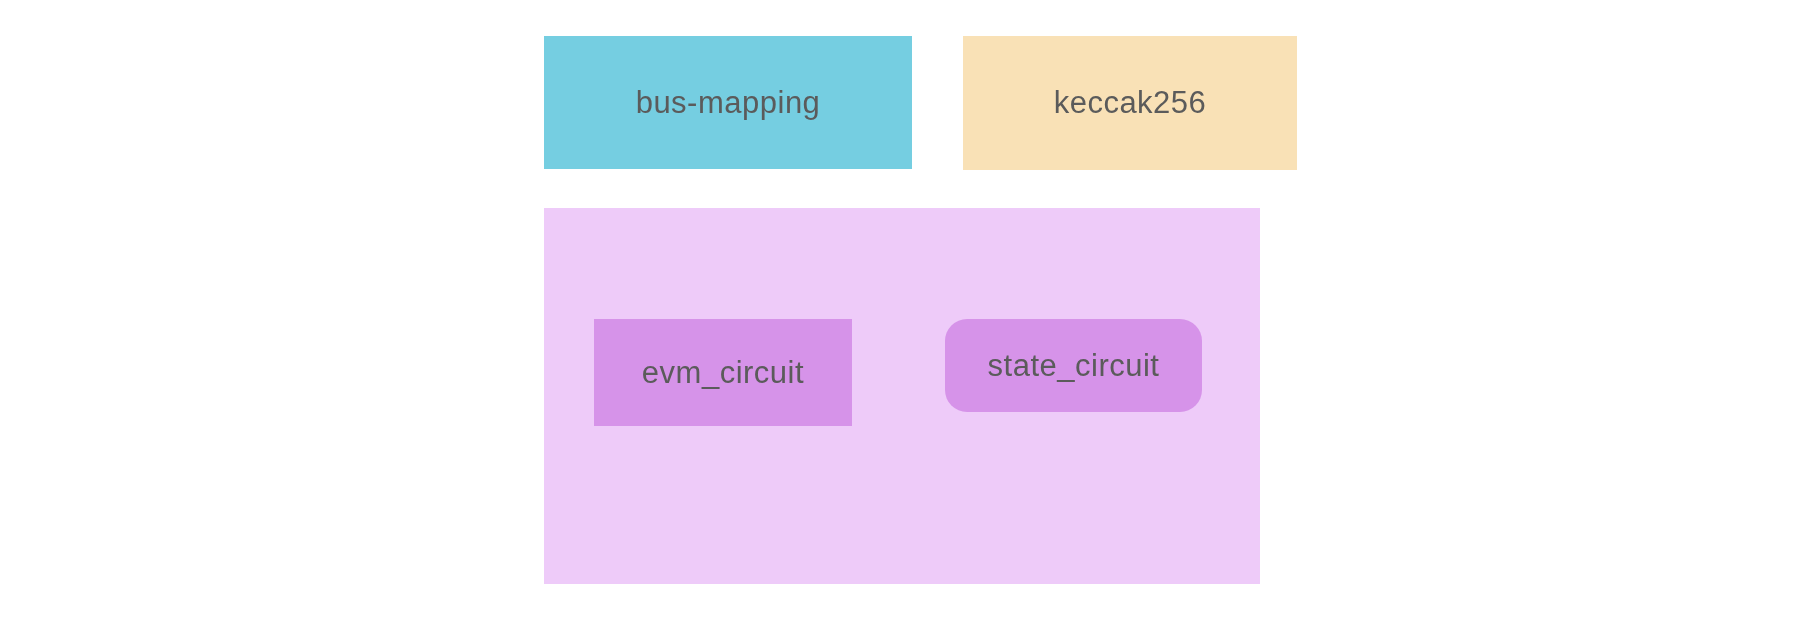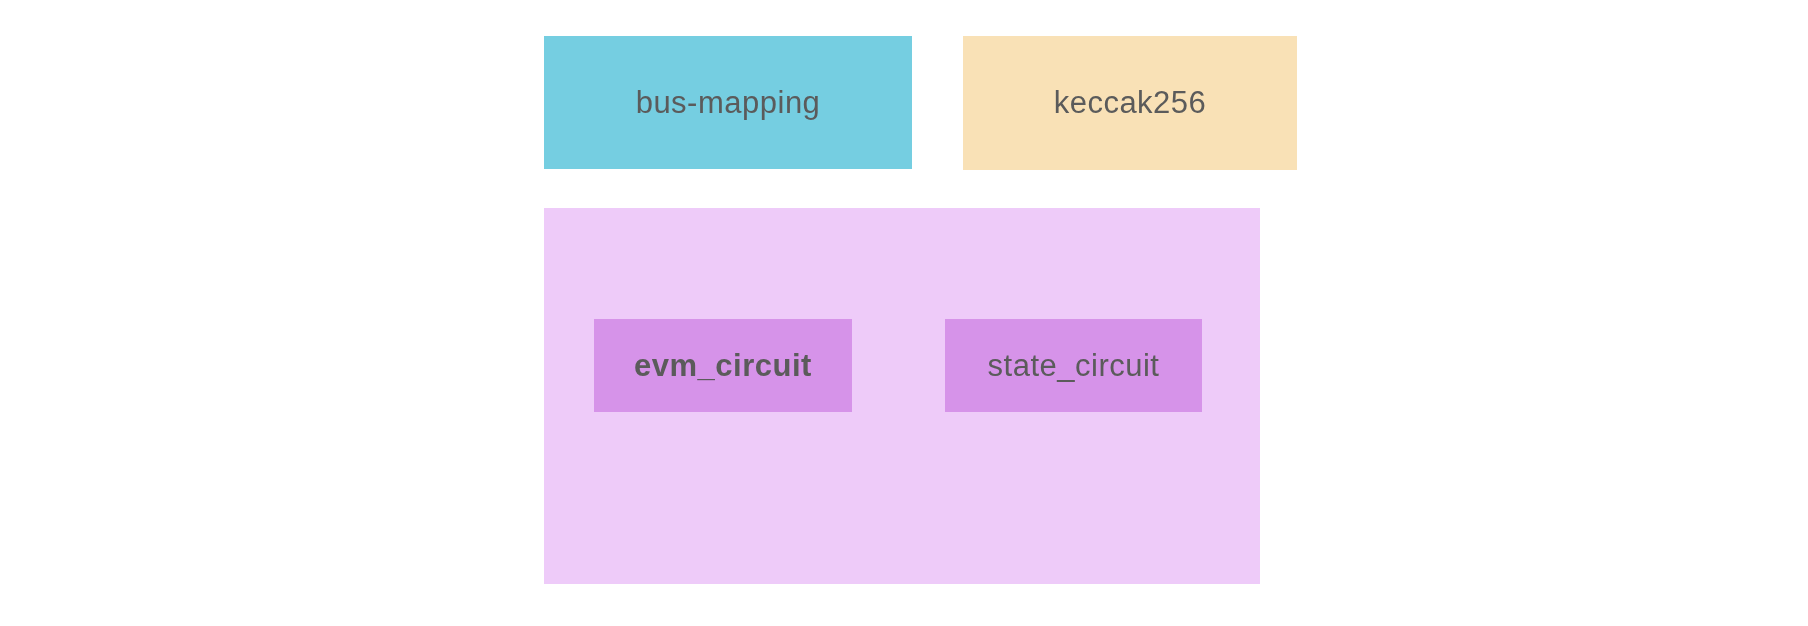--- a/index.html
+++ b/index.html
@@ -39,21 +39,21 @@
   }
   .container-label {
     position: absolute;
     left: 38px; top: 33px;
     font-size: 31px;
     color: #5b5b5b;
     letter-spacing: 0.5px;
   }
   .node-evm-circuit {
     left: 50px; top: 111px;
-    width: 258px; height: 93px; font-weight: bold;
+    width: 258px; height: 107px;
   }
   .node-state-circuit {
     left: 401px; top: 111px;
     width: 257px; height: 93px;
   }
   .node-gadget {
     left: 50px; top: 253px;
     width: 258px; height: 94px;
   }
 </style>
@@ -70,20 +70,20 @@
     <span>keccak256</span>
   </div>
 
   <div class="container-zkevm" style="background: rgb(238, 203, 249);">
 
 
     <div class="node node-evm-circuit" style="background: rgb(214, 147, 233);">
       <span>evm_circuit</span>
     </div>
 
-    <div class="node node-state-circuit" style="background: rgb(214, 147, 233);">
+    <div class="node node-state-circuit" style="background: rgb(214, 147, 233); border-radius: 22px;">
       <span>state_circuit</span>
     </div>
 
 
   </div>
 
 </div>
 
 </body></html>

